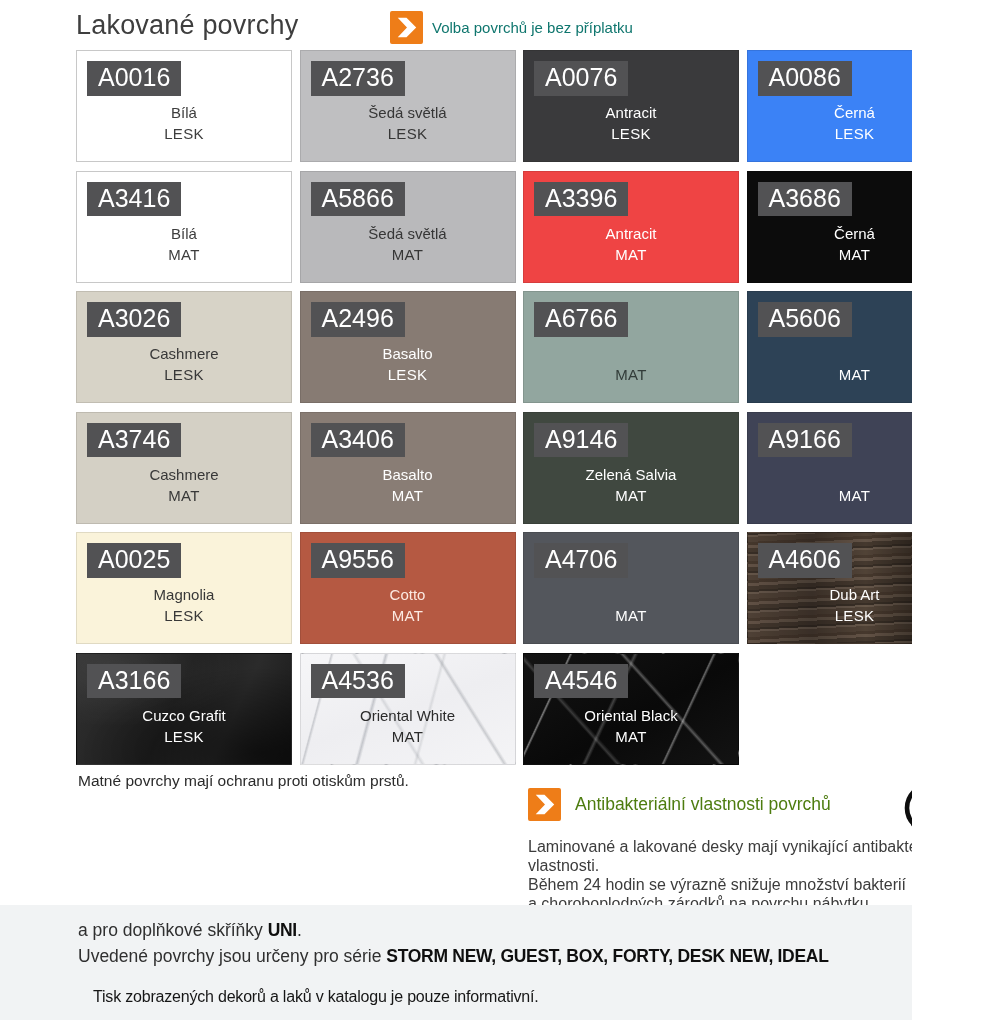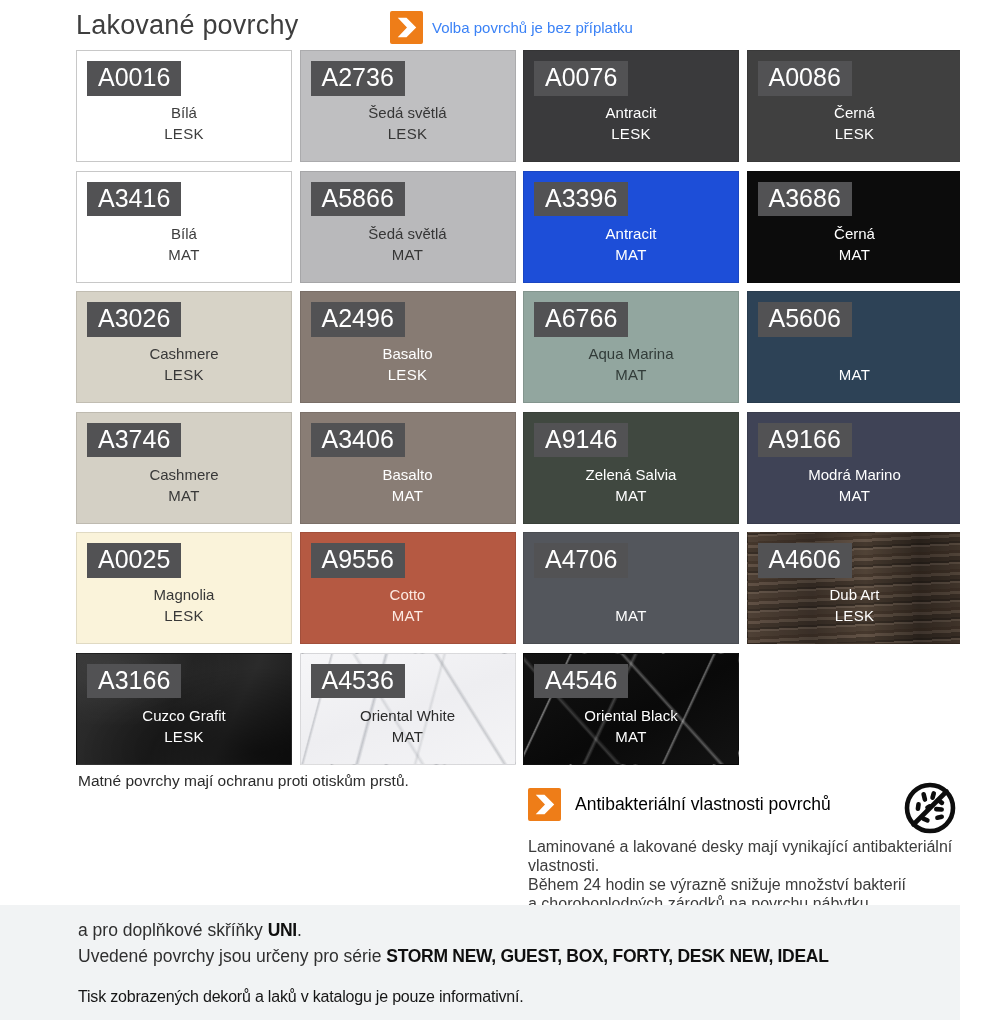--- a/index.html
+++ b/index.html
@@ -1,27 +1,27 @@
 <!DOCTYPE html>
 <html><head>
 <meta charset="utf-8">
 <style>
   html,body{margin:0;padding:0;background:#ffffff;}
   #page{
     position:relative;width:912px;height:1020px;overflow:hidden;
-    font-family:"Liberation Sans",sans-serif;background:#ffffff;padding-left:48px;
+    font-family:"Liberation Sans",sans-serif;background:#ffffff;
   }
   
   .page-title{
     position:absolute;left:76px;top:10px;
     font-size:27px;font-weight:300;color:#3e3e3e;letter-spacing:.2px;
   }
   .header-note{position:absolute;left:390px;top:11px;display:flex;align-items:center;gap:9px;}
   .arrow-badge{width:33px;height:33px;display:block;flex:0 0 auto;}
-  .header-note-label{font-size:15px;color:#3b82f6;}
+  .header-note-label{font-size:15px;color:#0f766e;}
   
   .grid{
     position:absolute;left:76px;top:50px;
     display:grid;grid-template-columns:repeat(4,216px);
     grid-auto-rows:112px;gap:8.5px 7.5px;
   }
   .swatch{position:relative;border:1px solid rgba(0,0,0,.10);box-sizing:border-box;}
   .swatch .code{
     position:absolute;left:10px;top:10px;
     background:var(--badge);color:#ffffff;
@@ -58,28 +58,28 @@
         rgba(255,255,255,.22) 42%, transparent 43.2% 71%, rgba(255,255,255,.38) 71.6%, transparent 72.6%),
       linear-gradient(48deg, transparent 0 29%, rgba(255,255,255,.18) 30%, transparent 31.4% 62%,
         rgba(255,255,255,.30) 63%, transparent 64.2%),
       linear-gradient(150deg,#141414 0%,#090909 55%,#131313 100%);
   }
   
   .footnote{position:absolute;left:78px;top:772px;font-size:15.5px;color:#2b2b2b;}
   
   .anti{position:absolute;left:528px;top:788px;width:432px;}
   .anti-head{display:flex;align-items:center;gap:14px;}
-  .anti-head-label{font-size:17.5px;color:#000000;}
+  .anti-head-label{font-size:17.5px;color:#4d7c0f;}
   .bacteria-icon{position:absolute;right:2px;top:-8px;width:56px;height:56px;}
   .anti-lines{margin-top:16px;font-size:16px;line-height:19px;color:#3c3c3c;}
   
   .footer-strip{position:absolute;left:0;top:905px;width:988px;height:115px;background:#f1f3f4;}
   .footer-series{position:absolute;left:78px;top:12px;font-size:17.5px;line-height:26px;color:#2f2f2f;}
   .footer-series .bold-series{font-weight:bold;color:#0f0f0f;letter-spacing:-.3px;}
-  .footer-note{position:absolute;left:78px;top:83px;font-size:16px;color:#161616;letter-spacing:-.2px;}
+  .footer-note{position:absolute;left:93px;top:83px;font-size:16px;color:#161616;letter-spacing:-.2px;}
 </style>
 </head>
 <body>
 
 <div id="page" style="--badge: #525254;">
 
   <div class="page-title">Lakované povrchy</div>
 
   <div class="header-note">
     <svg class="arrow-badge" viewBox="0 0 34 34">
@@ -101,39 +101,39 @@
       <span class="name">Šedá světlá</span>
       <span class="finish">LESK</span>
     </div>
 
     <div class="swatch" style="background-color: rgb(58, 58, 60); color: rgb(255, 255, 255);">
       <span class="code">A0076</span>
       <span class="name">Antracit</span>
       <span class="finish">LESK</span>
     </div>
 
-    <div class="swatch" style="background-color: #404040; color: rgb(255, 255, 255);">
+    <div class="swatch" style="background-color: #3b82f6; color: rgb(255, 255, 255);">
       <span class="code">A0086</span>
       <span class="name">Černá</span>
       <span class="finish">LESK</span>
     </div>
 
     <div class="swatch" style="background-color: rgb(255, 255, 255); color: rgb(61, 61, 61); border-color: rgb(200, 200, 200);">
       <span class="code">A3416</span>
       <span class="name">Bílá</span>
       <span class="finish">MAT</span>
     </div>
 
     <div class="swatch" style="background-color: rgb(185, 185, 187); color: rgb(54, 54, 54);">
       <span class="code">A5866</span>
       <span class="name">Šedá světlá</span>
       <span class="finish">MAT</span>
     </div>
 
-    <div class="swatch" style="background-color: #1d4ed8; color: rgb(255, 255, 255);">
+    <div class="swatch" style="background-color: #ef4444; color: rgb(255, 255, 255);">
       <span class="code">A3396</span>
       <span class="name">Antracit</span>
       <span class="finish">MAT</span>
     </div>
 
     <div class="swatch" style="background-color: rgb(12, 12, 12); color: rgb(255, 255, 255);">
       <span class="code">A3686</span>
       <span class="name">Černá</span>
       <span class="finish">MAT</span>
     </div>
@@ -145,21 +145,20 @@
     </div>
 
     <div class="swatch" style="background-color: rgb(135, 123, 115); color: rgb(255, 255, 255);">
       <span class="code">A2496</span>
       <span class="name">Basalto</span>
       <span class="finish">LESK</span>
     </div>
 
     <div class="swatch" style="background-color: rgb(146, 166, 159); color: rgb(50, 60, 57);">
       <span class="code">A6766</span>
-      <span class="name">Aqua Marina</span>
       <span class="finish">MAT</span>
     </div>
 
     <div class="swatch" style="background-color: rgb(45, 66, 86); color: rgb(255, 255, 255);">
       <span class="code">A5606</span>
       <span class="finish">MAT</span>
     </div>
 
     <div class="swatch" style="background-color: rgb(212, 208, 197); color: rgb(56, 56, 56);">
       <span class="code">A3746</span>
@@ -174,21 +173,20 @@
     </div>
 
     <div class="swatch" style="background-color: rgb(64, 72, 64); color: rgb(255, 255, 255);">
       <span class="code">A9146</span>
       <span class="name">Zelená Salvia</span>
       <span class="finish">MAT</span>
     </div>
 
     <div class="swatch" style="background-color: rgb(63, 67, 86); color: rgb(255, 255, 255);">
       <span class="code">A9166</span>
-      <span class="name">Modrá Marino</span>
       <span class="finish">MAT</span>
     </div>
 
     <div class="swatch" style="background-color: rgb(250, 243, 218); color: rgb(56, 56, 56);">
       <span class="code">A0025</span>
       <span class="name">Magnolia</span>
       <span class="finish">LESK</span>
     </div>
 
     <div class="swatch" style="background-color: rgb(181, 89, 66); color: rgb(252, 234, 226);">

